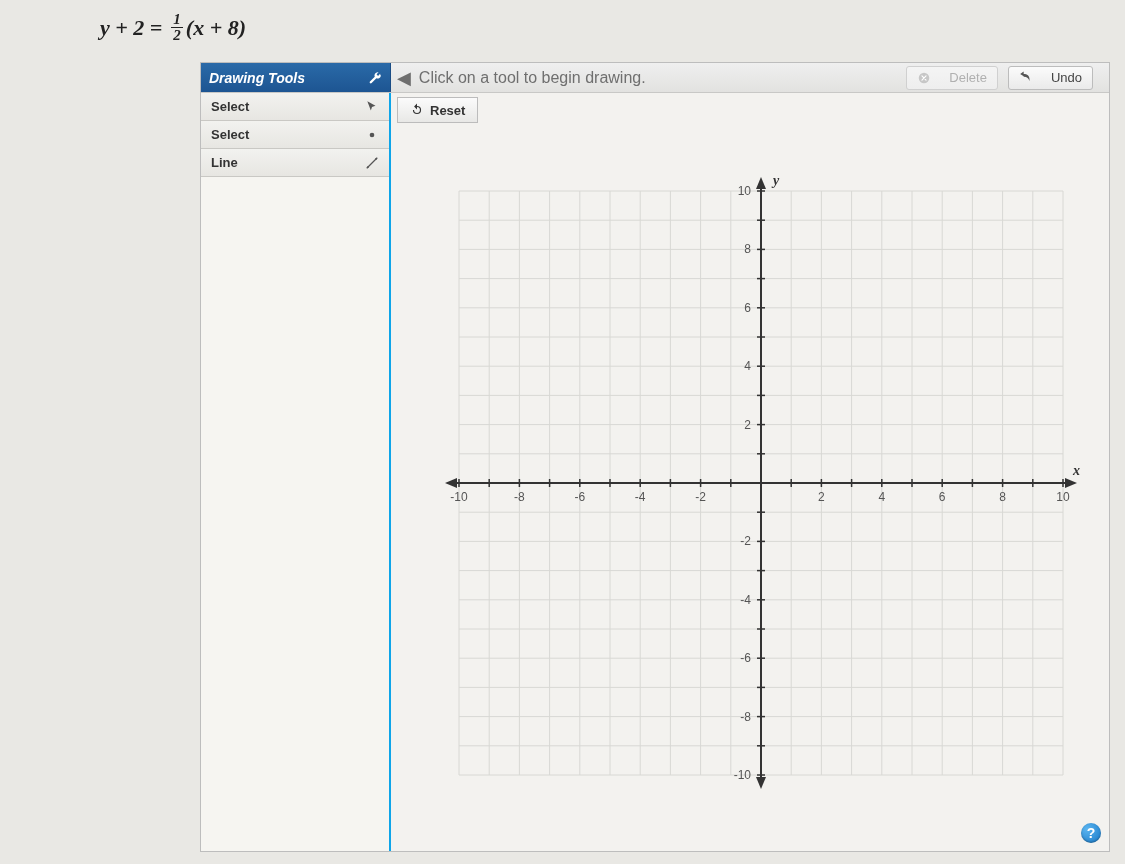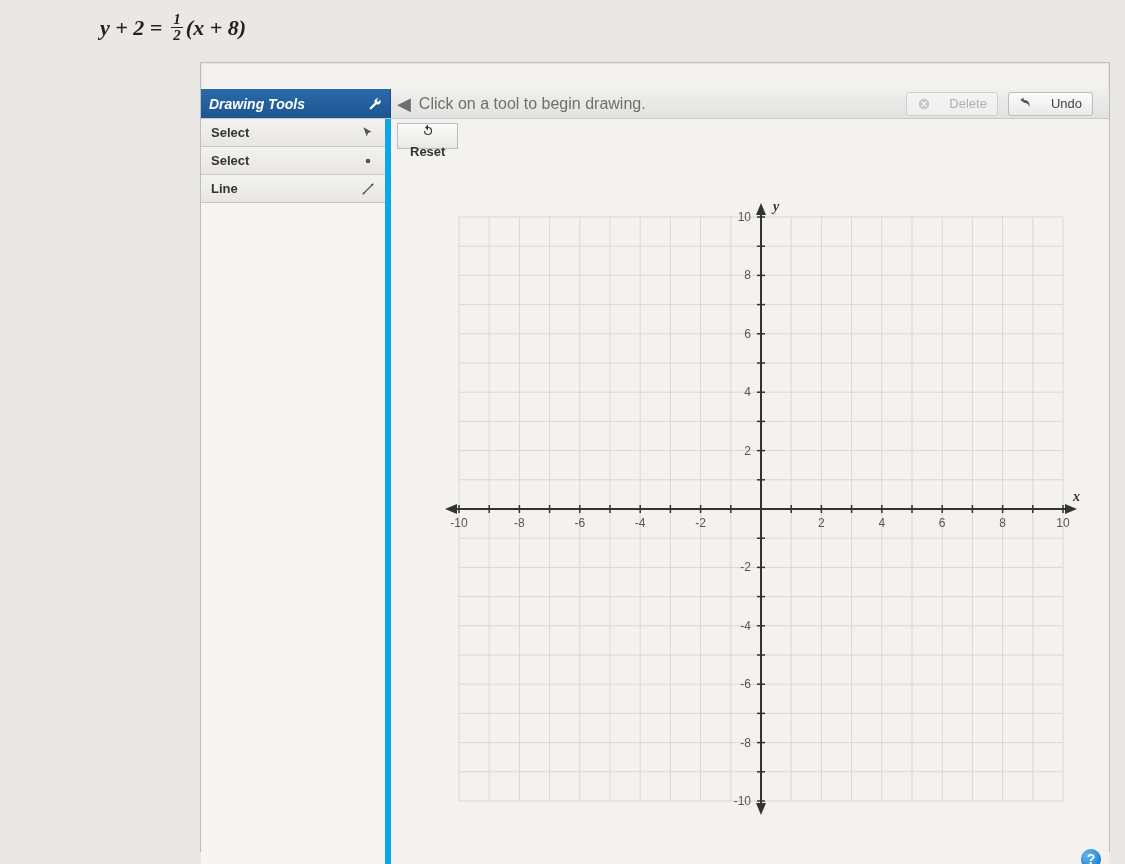--- a/index.html
+++ b/index.html
@@ -31,21 +31,20 @@
     width: 910px; height: 790px;
     background: #f3f2ef;
     border: 1px solid #bdbdbd;
     box-shadow: inset 0 0 0 1px #e5e5e5;
   }
   .toolbar-row {
     display: flex;
     height: 30px;
     background: linear-gradient(#efefef,#e2e2e0);
     border-bottom: 1px solid #c8c8c6;
-    margin-top: 26px;
   }
   .tools-header {
     width: 190px;
     background: linear-gradient(#2a6aa8,#1d5592);
     color: #fff;
     font-weight: bold;
     font-style: italic;
     font-size: 14px;
     display:flex; align-items:center; justify-content:space-between;
     padding: 0 8px;
@@ -65,21 +64,21 @@
     cursor:pointer;
   }
   .btn.disabled { color:#b0b0b0; border-color:#d0d0d0; background:linear-gradient(#f4f4f4,#eee); cursor:default;}
   .btn .ico { width:14px; height:14px; display:block;}
   .btn .ico svg { width:14px; height:14px; display:block;}
   .toolbar-right { display:flex; gap:10px; padding-right:16px; }
   .body-row { display:flex; height: calc(100% - 30px); }
   .sidebar {
     width:190px;
     background:#6d28d9;
-    border-right:6px solid #0ea5e9;
+    border-right:2px solid #0ea5e9;
     display:flex; flex-direction:column;
   }
   .tool-item {
     height:28px;
     display:flex; align-items:center; justify-content:space-between;
     padding:0 10px;
     font-size:13px; font-weight:bold; color:#333;
     background: linear-gradient(#f2f2ef,#e7e6e2);
     border-bottom:1px solid #c9c8c4;
     cursor:pointer;
@@ -88,21 +87,20 @@
   .sidebar-fill { flex:1; background:#f6f5f1; }
   .main { flex:1; position:relative; background:#f3f2ef; }
   .reset-wrap { position:absolute; top:4px; left:6px; }
   .reset-btn {
     display:flex; align-items:center; gap:6px;
     height:26px; padding:0 12px;
     background: linear-gradient(#fbfbfb,#e8e8e6);
     border:1px solid #bcbcbc;
     font-size:13px; font-weight:bold; color:#333;
     cursor:pointer;
-    flex-direction:column;
   }
   .reset-btn .ico svg { width:14px; height:14px; fill:#333; display:block;}
   .graph {
     position:absolute;
     top:70px; left:40px;
     width:660px; height:640px;
   }
   .graph svg { width:100%; height:100%; display:block; }
   .axis-label { font: italic bold 14px Georgia, serif; fill:#333; }
   .tick-label { font: 12px Arial, sans-serif; fill:#555; }

